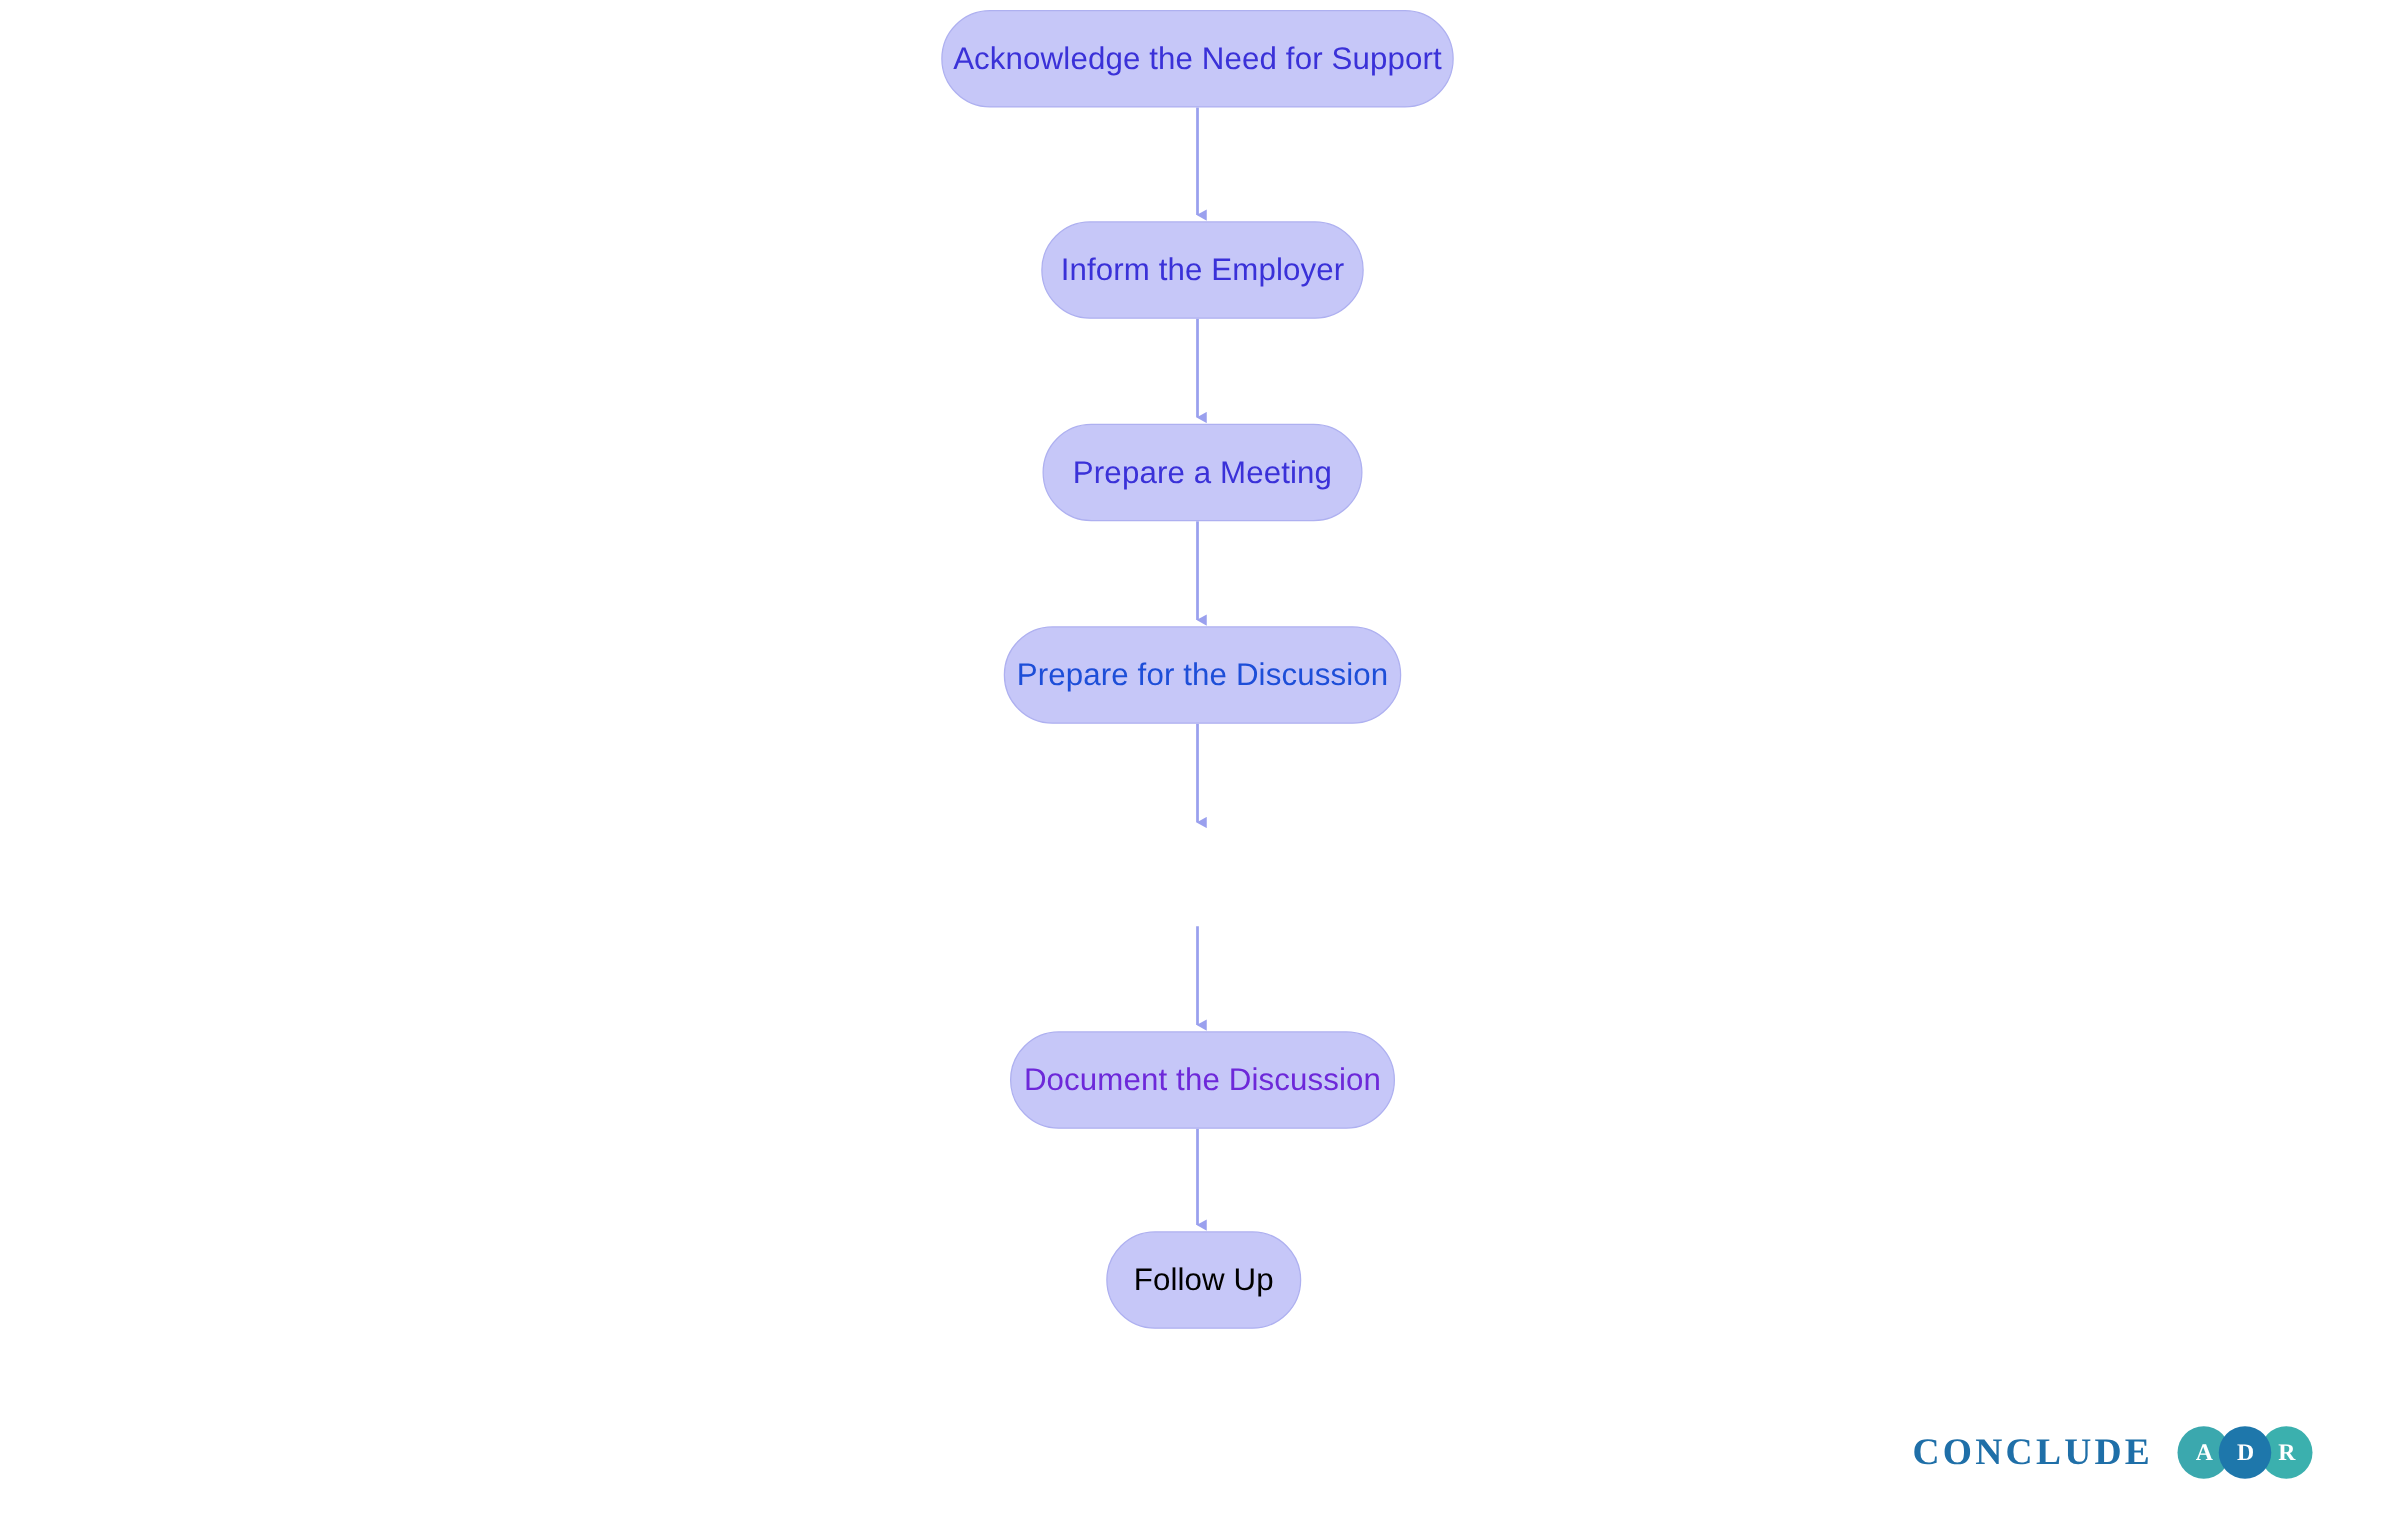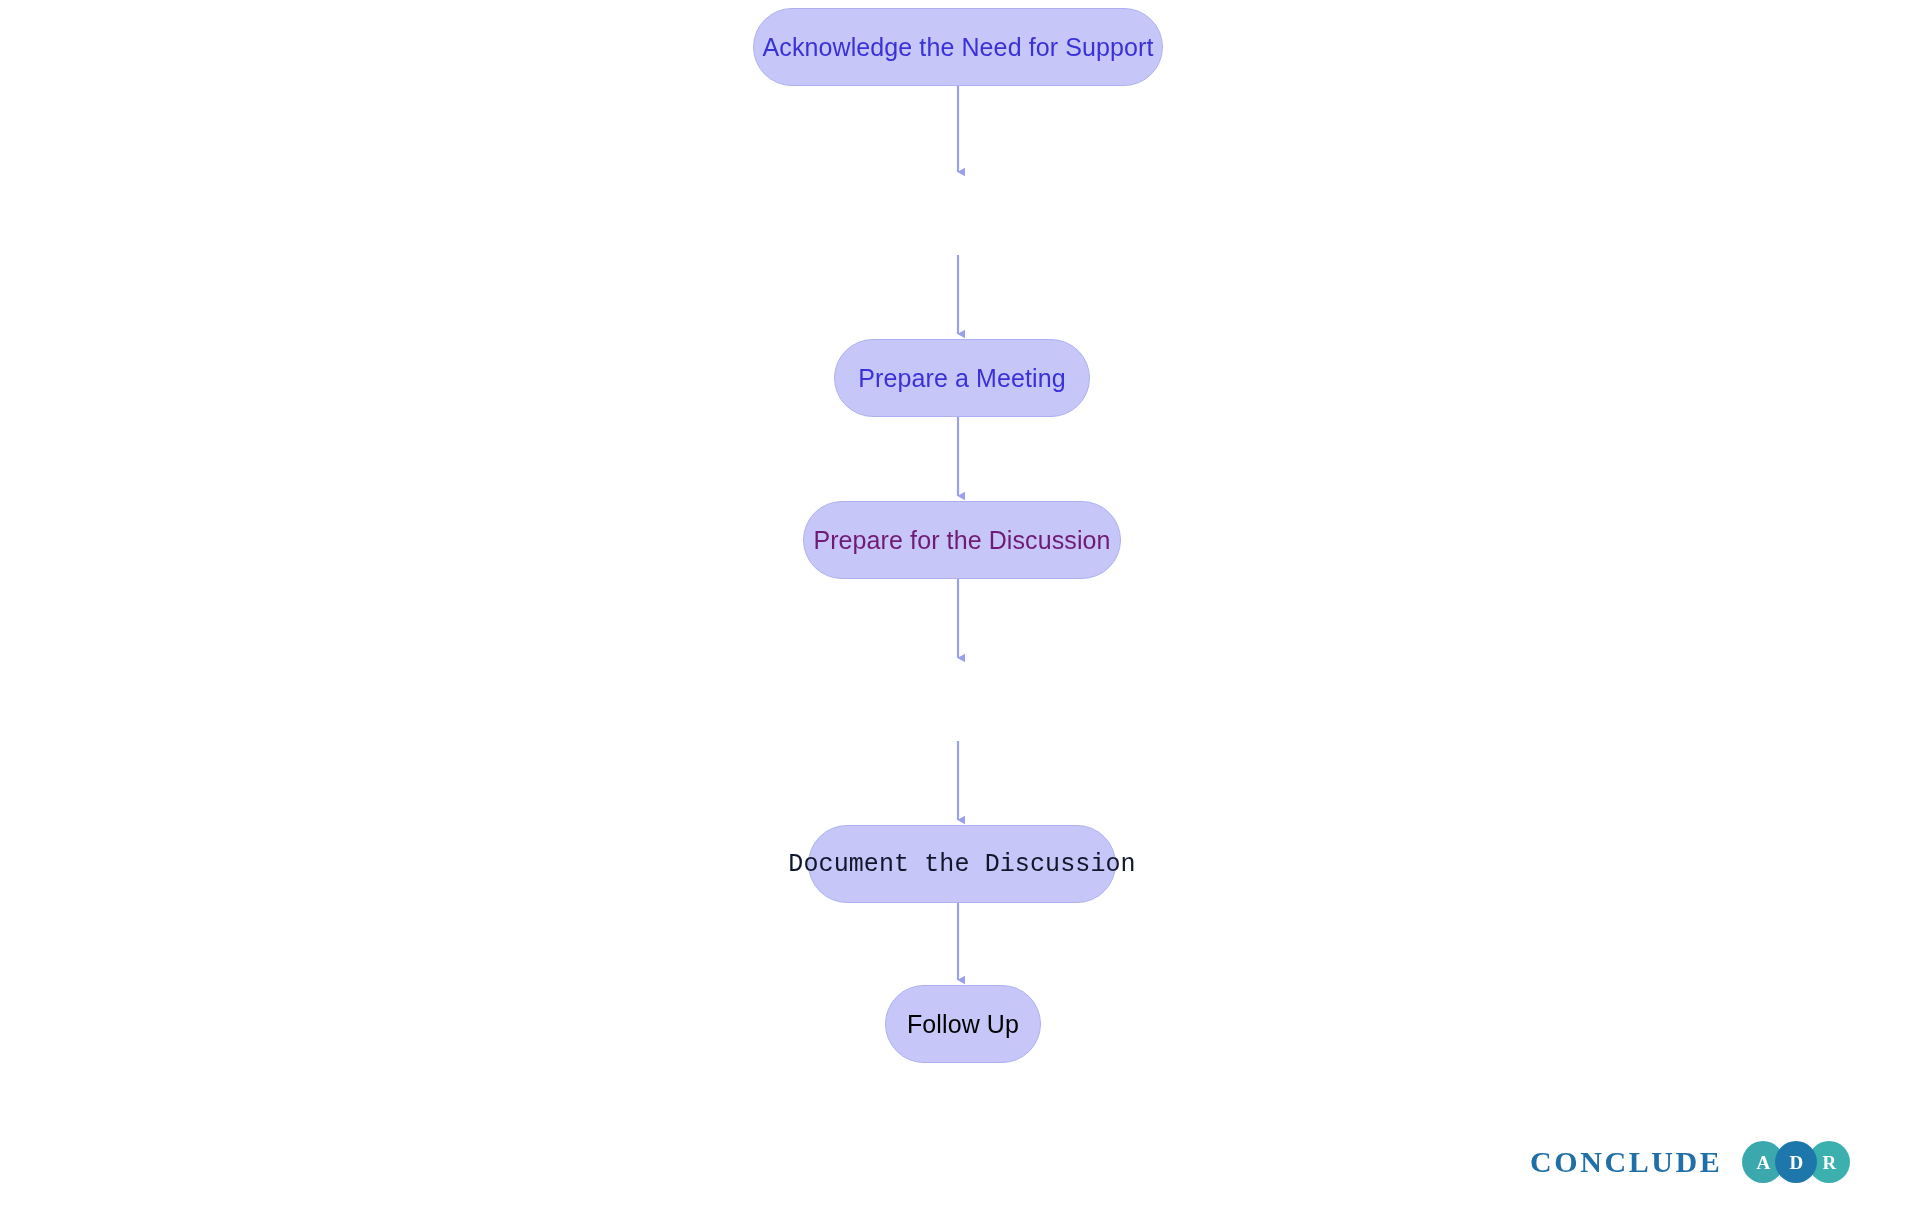--- a/index.html
+++ b/index.html
@@ -108,27 +108,28 @@
       <line x1="958" y1="255" x2="958" y2="334"></line>
       <line x1="958" y1="417" x2="958" y2="496"></line>
       <line x1="958" y1="579" x2="958" y2="658"></line>
       <line x1="958" y1="741" x2="958" y2="820"></line>
       <line x1="958" y1="903" x2="958" y2="980"></line>
     </g>
   </svg>
 
   <div class="flow-node" id="node-1" style="left: 753px; top: 8px; width: 410px; height: 78px; background: rgb(198, 199, 248); border-color: rgb(174, 176, 240); color: rgb(58, 49, 216);">Acknowledge the Need for Support</div>
 
+  <div class="flow-node" id="node-2" style="left: 833px; top: 177px; width: 258px; height: 78px; background: rgb(198, 199, 248); border-color: rgb(174, 176, 240); color: rgb(58, 49, 216);">Inform the Employer</div>
 
   <div class="flow-node" id="node-3" style="left: 834px; top: 339px; width: 256px; height: 78px; background: rgb(198, 199, 248); border-color: rgb(174, 176, 240); color: rgb(58, 49, 216);">Prepare a Meeting</div>
 
-  <div class="flow-node" id="node-4" style="left: 803px; top: 501px; width: 318px; height: 78px; background: rgb(198, 199, 248); border-color: rgb(174, 176, 240); color: #701a75;">Prepare for the Discussion</div>
+  <div class="flow-node" id="node-4" style="left: 803px; top: 501px; width: 318px; height: 78px; background: rgb(198, 199, 248); border-color: rgb(174, 176, 240); color: #1d4ed8;">Prepare for the Discussion</div>
 
 
-  <div class="flow-node" id="node-6" style="left: 808px; top: 825px; width: 308px; height: 78px; background: rgb(198, 199, 248); border-color: rgb(174, 176, 240); color: #0f172a; font-family: Liberation Mono, monospace;">Document the Discussion</div>
+  <div class="flow-node" id="node-6" style="left: 808px; top: 825px; width: 308px; height: 78px; background: rgb(198, 199, 248); border-color: rgb(174, 176, 240); color: #6d28d9;">Document the Discussion</div>
 
   <div class="flow-node" id="node-7" style="left: 885px; top: 985px; width: 156px; height: 78px; background: rgb(198, 199, 248); border-color: rgb(174, 176, 240); color: #000000;">Follow Up</div>
 
 </div>
 
 <div id="brand-logo">
   <div id="brand-wordmark" style="color: rgb(31, 111, 168);">CONCLUDE</div>
   <div id="brand-circles">
     <div class="brand-circle c-a" style="background: rgb(59, 168, 174);">A</div>
     <div class="brand-circle c-d" style="background: rgb(30, 119, 171);">D</div>

